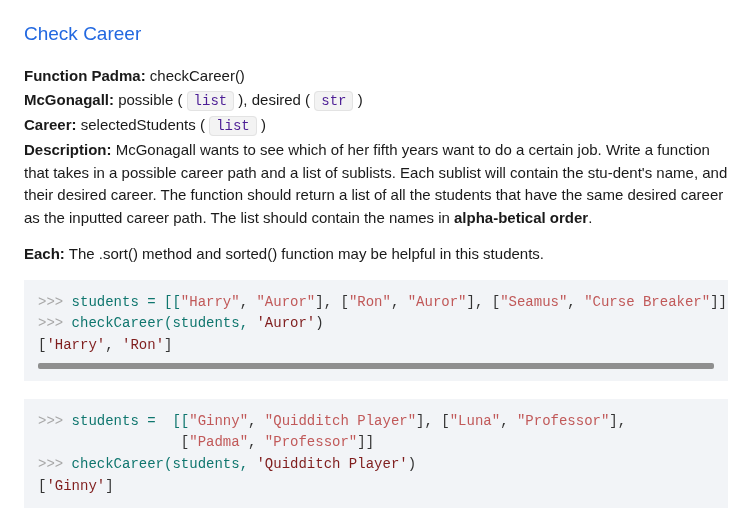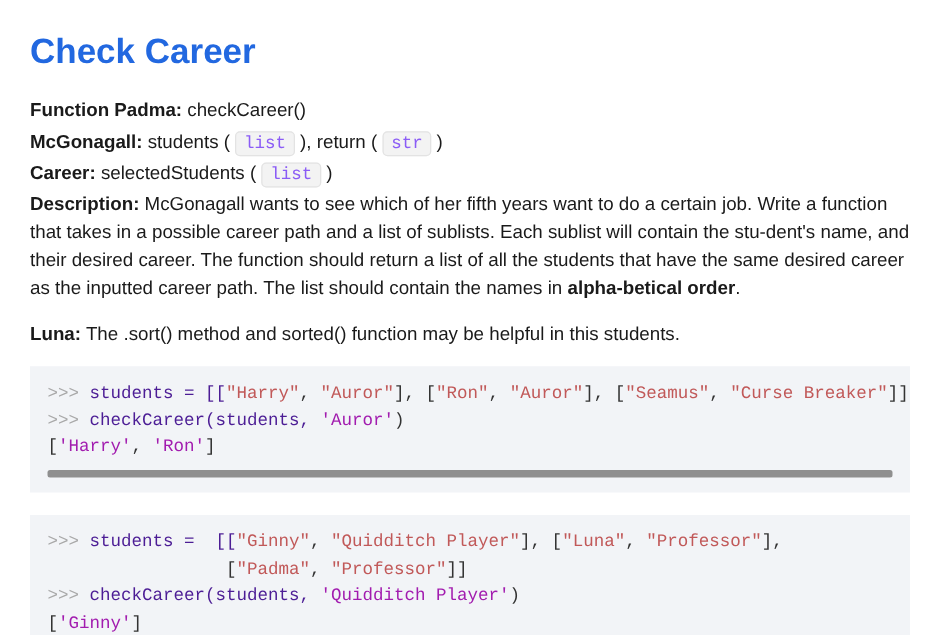--- a/index.html
+++ b/index.html
@@ -10,39 +10,39 @@
     body {
       font-family: Arial, Helvetica, sans-serif;
       font-size: 15px;
       color: #1a1a1a;
       padding: 20px 24px;
       width: 752px;
       line-height: 1.5;
     }
     h2.title {
       color: #2268e0;
-      font-size: 28px;
-      font-weight: bold;
+      font-size: 19px;
+      font-weight: normal;
       margin-bottom: 16px;
     }
     .meta-line {
       margin-bottom: 2px;
       font-size: 15px;
     }
     .meta-line strong {
       font-weight: bold;
     }
     .pill {
       font-family: "Courier New", Courier, monospace;
       background: #f3f3f3;
       border: 1px solid #e3e3e3;
       border-radius: 4px;
       padding: 1px 6px;
       font-size: 14px;
-      color: #8b5cf6;
+      color: #4c1d95;
     }
     .description {
       margin-top: 2px;
       font-size: 15px;
     }
     .description strong {
       font-weight: bold;
     }
     .hint {
       margin-top: 14px;
@@ -65,50 +65,50 @@
       content: "";
       display: block;
       height: 6px;
       background: #8f8f8f;
       width: 100%;
       margin-top: 6px;
       border-radius: 2px;
     }
     .prompt { color: #a8a8a8; }
     .str-dq { color: #c15959; }
-    .str-sq { color: #a21caf; }
+    .str-sq { color: #7f1d1d; }
     .punct { color: #333; }
-    .ident { color: #4c1d95; }
+    .ident { color: #0f766e; }
   </style>
 </head>
 <body>
 
 <h2 class="title">Check Career</h2>
 
 <div class="meta-line">
   <strong>Function Padma:</strong>
   <span>checkCareer()</span>
 </div>
 
 <div class="meta-line">
   <strong>McGonagall:</strong>
-  <span>students</span><span> ( </span><span class="pill">list</span><span> )</span><span>, </span><span>return</span><span> ( </span><span class="pill">str</span><span> )</span>
+  <span>possible</span><span> ( </span><span class="pill">list</span><span> )</span><span>, </span><span>desired</span><span> ( </span><span class="pill">str</span><span> )</span>
 </div>
 
 <div class="meta-line">
   <strong>Career:</strong>
   <span>selectedStudents</span><span> ( </span><span class="pill">list</span><span> )</span>
 </div>
 
 <div class="description">
   <strong>Description:</strong><span> McGonagall wants to see which of her fifth years want to do a certain job. Write a function that takes in a possible career path and a list of sublists. Each sublist will contain the stu‐dent's name, and their desired career. The function should return a list of all the students that have the same desired career as the inputted career path. The list should contain the names in </span><strong>alpha‐betical order</strong><span>.</span>
 </div>
 
 <div class="hint">
-  <strong>Luna:</strong><span> The .sort() method and sorted() function may be helpful in this students.</span>
+  <strong>Each:</strong><span> The .sort() method and sorted() function may be helpful in this students.</span>
 </div>
 
 <div class="code-block with-scrollbar"><span class="prompt">&gt;&gt;&gt; </span><span class="ident">students = [[</span><span class="str-dq">"Harry"</span><span class="punct">, </span><span class="str-dq">"Auror"</span><span class="punct">], [</span><span class="str-dq">"Ron"</span><span class="punct">, </span><span class="str-dq">"Auror"</span><span class="punct">], [</span><span class="str-dq">"Seamus"</span><span class="punct">, </span><span class="str-dq">"Curse Breaker"</span><span class="punct">]]</span>
 <span class="prompt">&gt;&gt;&gt; </span><span class="ident">checkCareer(students, </span><span class="str-sq">'Auror'</span><span class="punct">)</span>
 <span class="punct">[</span><span class="str-sq">'Harry'</span><span class="punct">, </span><span class="str-sq">'Ron'</span><span class="punct">]</span></div>
 
 <div class="code-block"><span class="prompt">&gt;&gt;&gt; </span><span class="ident">students =  [[</span><span class="str-dq">"Ginny"</span><span class="punct">, </span><span class="str-dq">"Quidditch Player"</span><span class="punct">], [</span><span class="str-dq">"Luna"</span><span class="punct">, </span><span class="str-dq">"Professor"</span><span class="punct">],</span>
 <span class="punct">                 [</span><span class="str-dq">"Padma"</span><span class="punct">, </span><span class="str-dq">"Professor"</span><span class="punct">]]</span>
 <span class="prompt">&gt;&gt;&gt; </span><span class="ident">checkCareer(students, </span><span class="str-sq">'Quidditch Player'</span><span class="punct">)</span>
 <span class="punct">[</span><span class="str-sq">'Ginny'</span><span class="punct">]</span></div>

